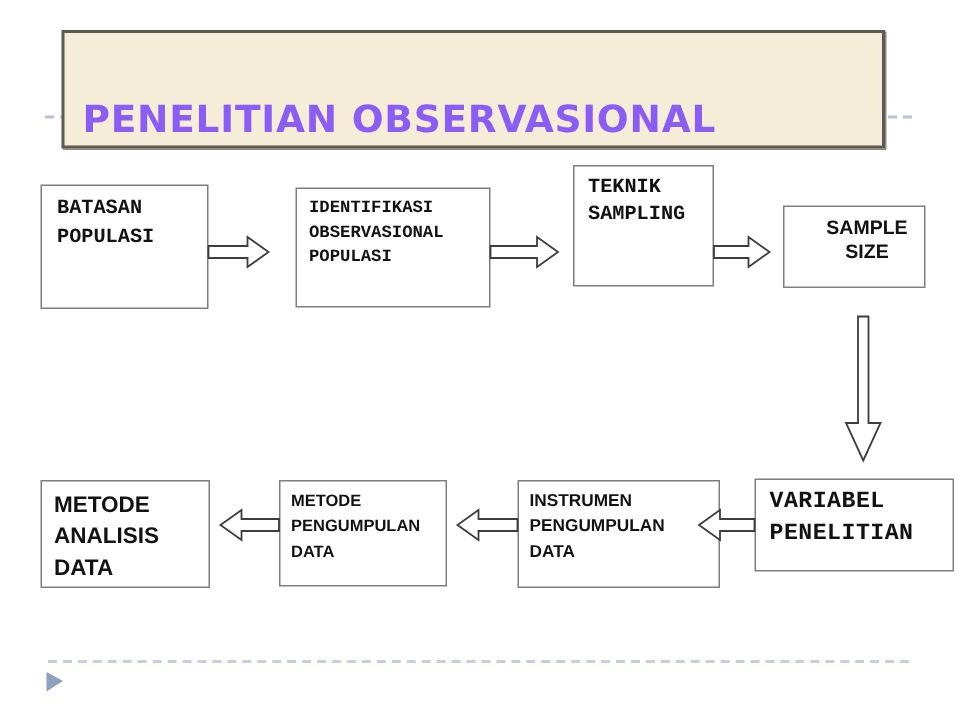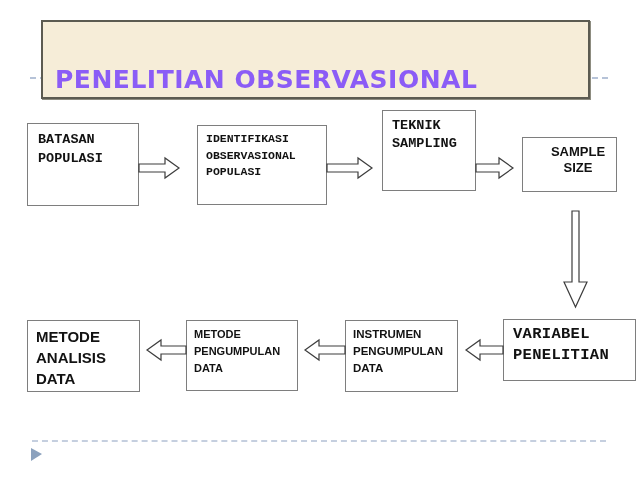--- a/index.html
+++ b/index.html
@@ -54,21 +54,21 @@
 
   #box-teknik{left:382px;top:110px;width:94px;height:81px;padding:6px 2px 0 9px;}
   #box-teknik .box-label{font-size:13.5px;line-height:17.5px;}
 
   #box-sample{left:522px;top:137px;width:95px;height:55px;padding:6px 0 0 17px;text-align:center;}
   #box-sample .box-label{font-size:13px;line-height:16px;}
 
   #box-variabel{left:503px;top:319px;width:133px;height:62px;padding:4px 0 0 9px;}
   #box-variabel .box-label{font-size:15.5px;line-height:20.5px;letter-spacing:0.3px;}
 
-  #box-instrumen{left:345px;top:320px;width:113px;height:72px;padding:5px 0 0 7px;}
+  #box-instrumen{left:345px;top:320px;width:135px;height:72px;padding:5px 0 0 7px;}
   #box-instrumen .box-label{font-size:11.5px;line-height:17px;}
 
   #box-metode-pengumpulan{left:186px;top:320px;width:112px;height:71px;padding:5px 0 0 7px;}
   #box-metode-pengumpulan .box-label{font-size:11px;line-height:17px;}
 
   #box-metode-analisis{left:27px;top:320px;width:113px;height:72px;padding:5px 0 0 8px;}
   #box-metode-analisis .box-label{font-size:15px;line-height:21px;}
 
   
   #arrow-layer{position:absolute;left:0;top:0;width:638px;height:478px;z-index:4;pointer-events:none;}

